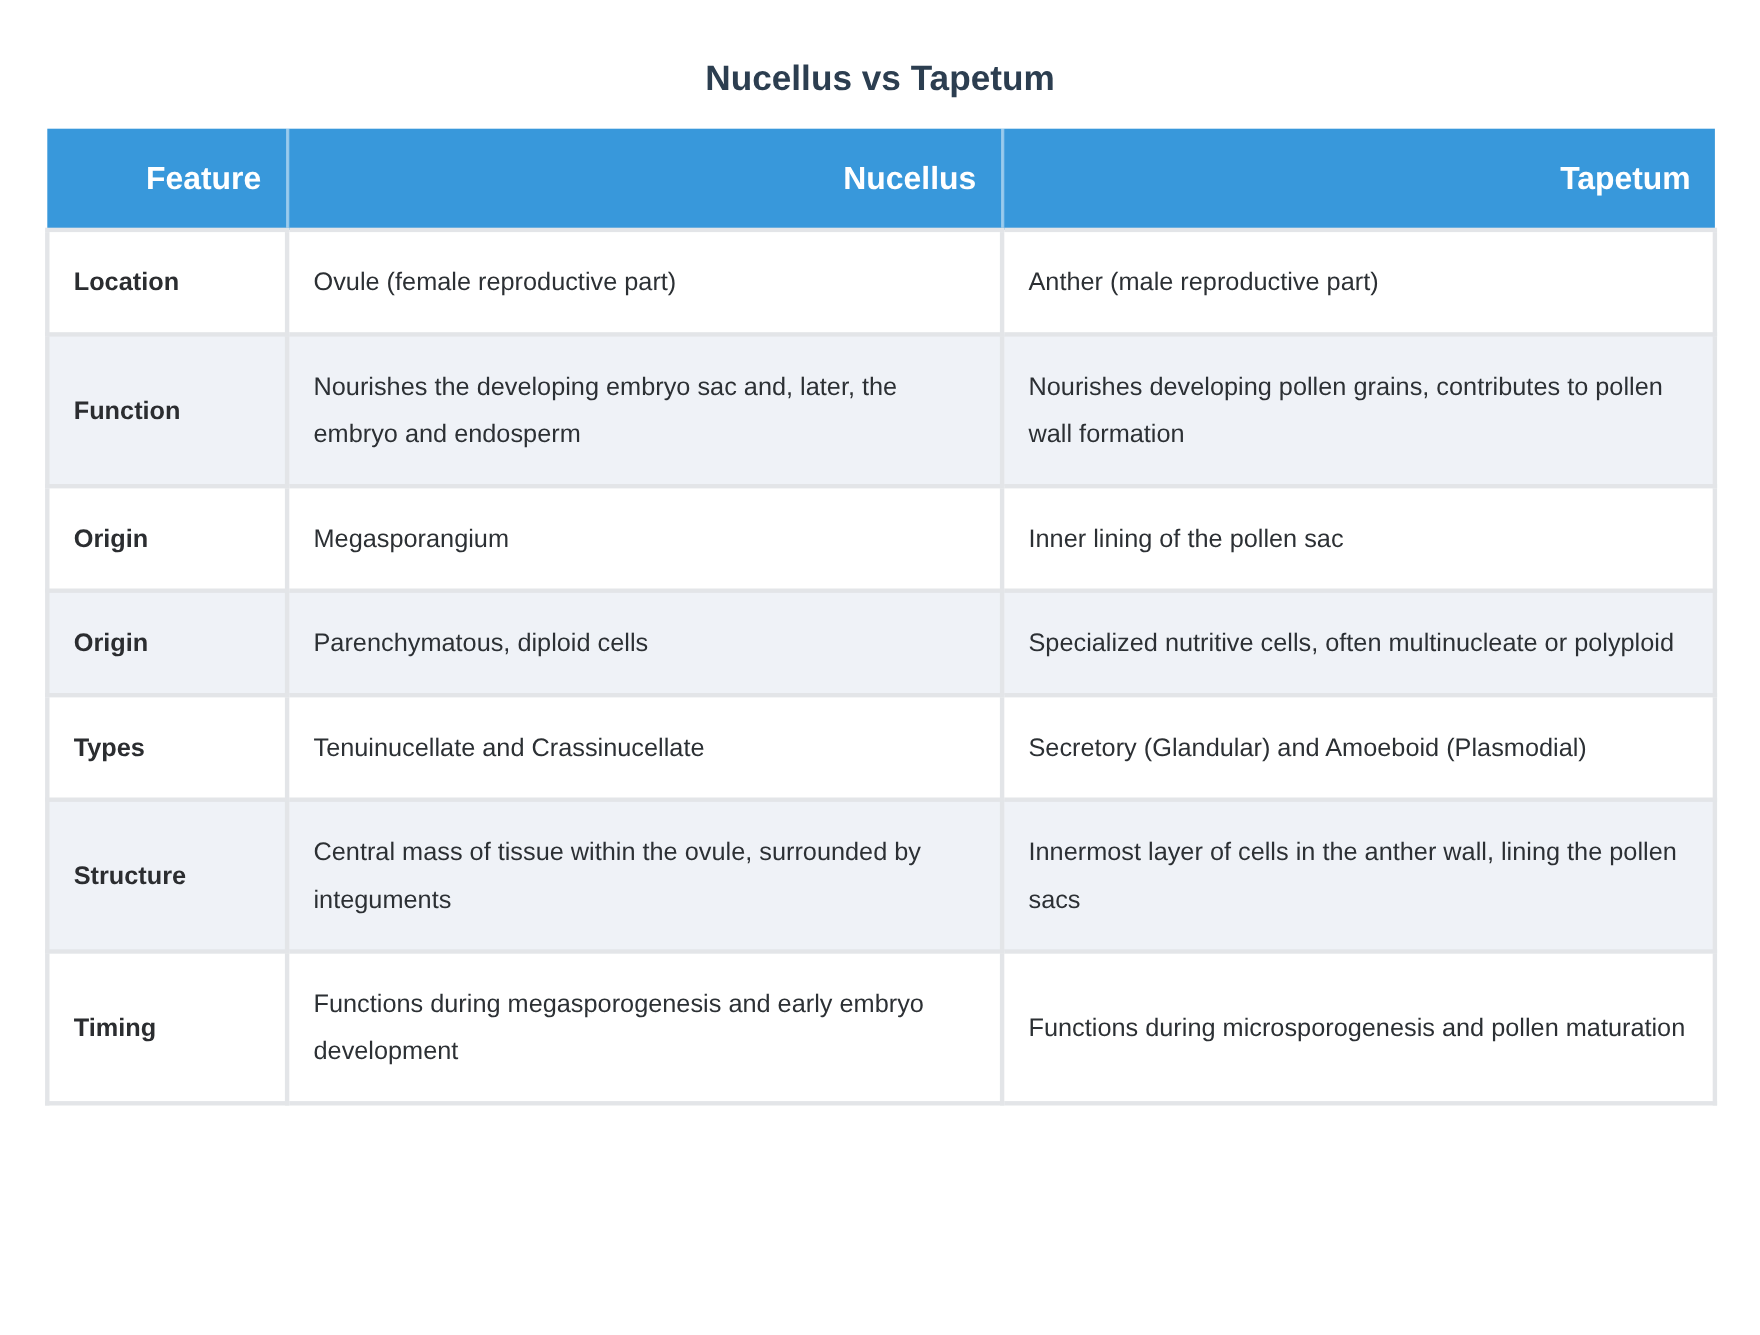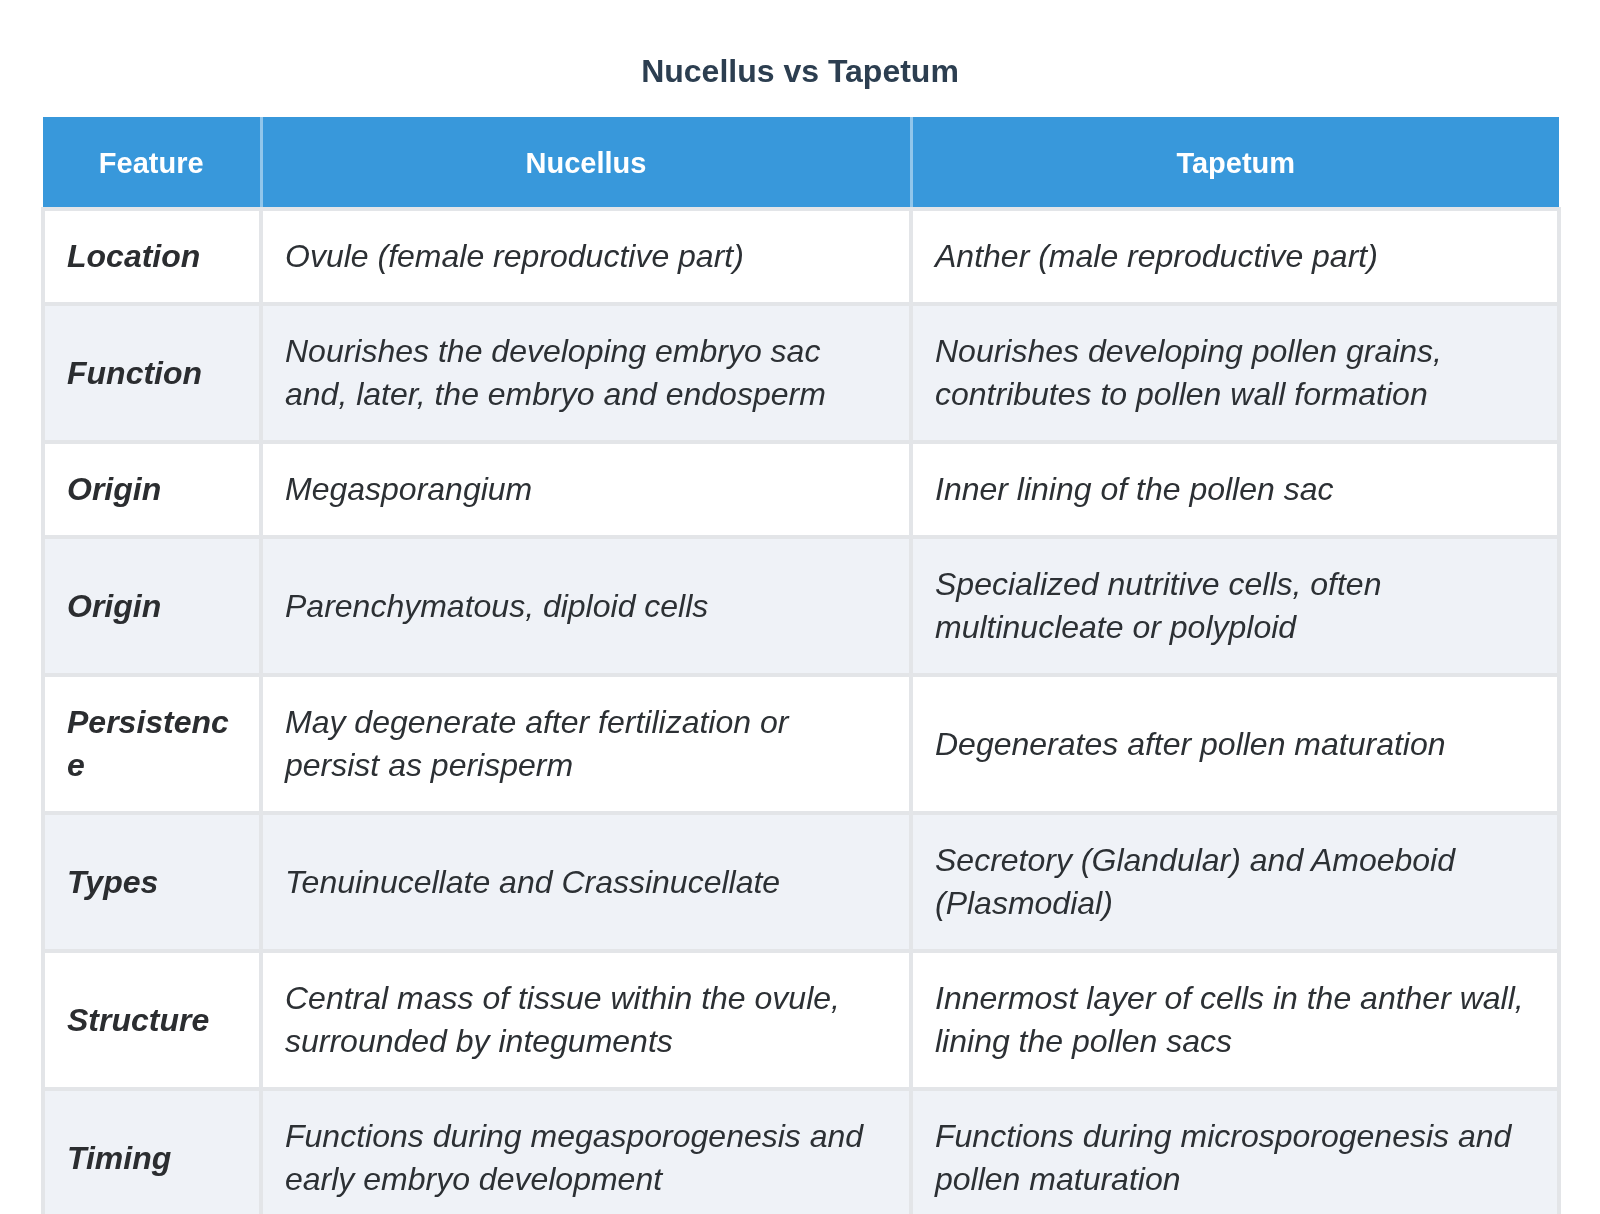--- a/index.html
+++ b/index.html
@@ -41,39 +41,38 @@
     border-collapse: collapse;
   }
   col.c1 { width: 218px; }
   col.c2 { width: 650px; }
   col.c3 { width: 648px; }
   th {
     background: var(--header-bg);
     color: var(--header-text);
     font-size: 29px;
     font-weight: 700;
-    text-align: center;
+    text-align: right;
     vertical-align: bottom;
     padding: 30px 22px 27px 22px;
     border: none;
     border-bottom: 4px solid var(--border-color);
   }
   th + th {
     border-left: 3px solid rgba(255,255,255,0.45);
     margin-left: 44px;
   }
   td {
     border: 4px solid var(--border-color);
-    font-size: 32px;
+    font-size: 23px;
     line-height: 43px;
     color: var(--body-text);
     padding: 24px 22px;
     vertical-align: middle;
     word-wrap: break-word;
-    font-style: italic;
   }
   td.feature {
     font-weight: 700;
     color: #2b2d30;
   }
   tbody tr { background: var(--row-bg); }
   tbody tr:nth-child(even) { background: var(--row-alt-bg); }
 </style>
 </head>
 <body>
@@ -109,25 +108,20 @@
         <td class="feature">Origin</td>
         <td>Megasporangium</td>
         <td>Inner lining of the pollen sac</td>
       </tr>
       <tr>
         <td class="feature">Origin</td>
         <td>Parenchymatous, diploid cells</td>
         <td>Specialized nutritive cells, often multinucleate or polyploid</td>
       </tr>
       <tr>
-        <td class="feature">Persistence</td>
-        <td>May degenerate after fertilization or persist as perisperm</td>
-        <td>Degenerates after pollen maturation</td>
-      </tr>
-      <tr>
         <td class="feature">Types</td>
         <td>Tenuinucellate and Crassinucellate</td>
         <td>Secretory (Glandular) and Amoeboid (Plasmodial)</td>
       </tr>
       <tr>
         <td class="feature">Structure</td>
         <td>Central mass of tissue within the ovule, surrounded by integuments</td>
         <td>Innermost layer of cells in the anther wall, lining the pollen sacs</td>
       </tr>
       <tr>

